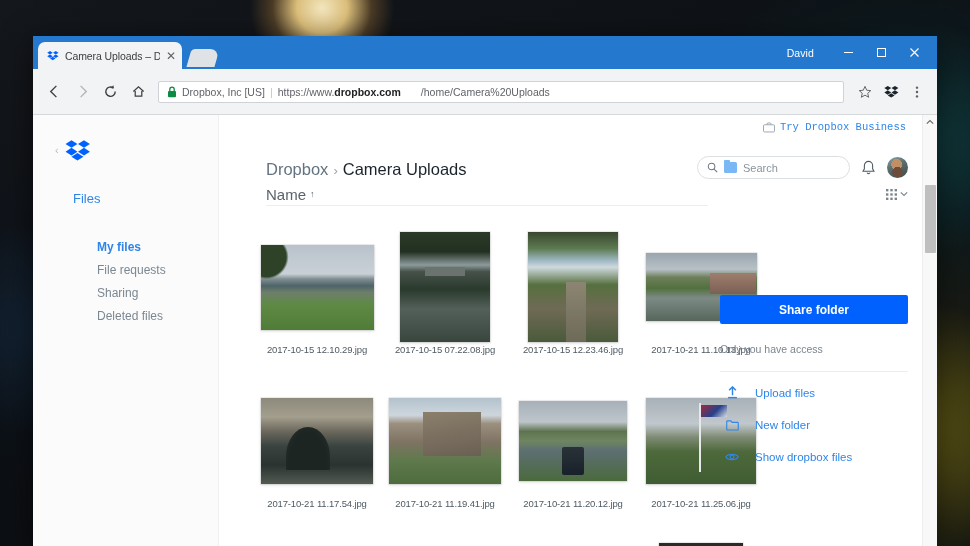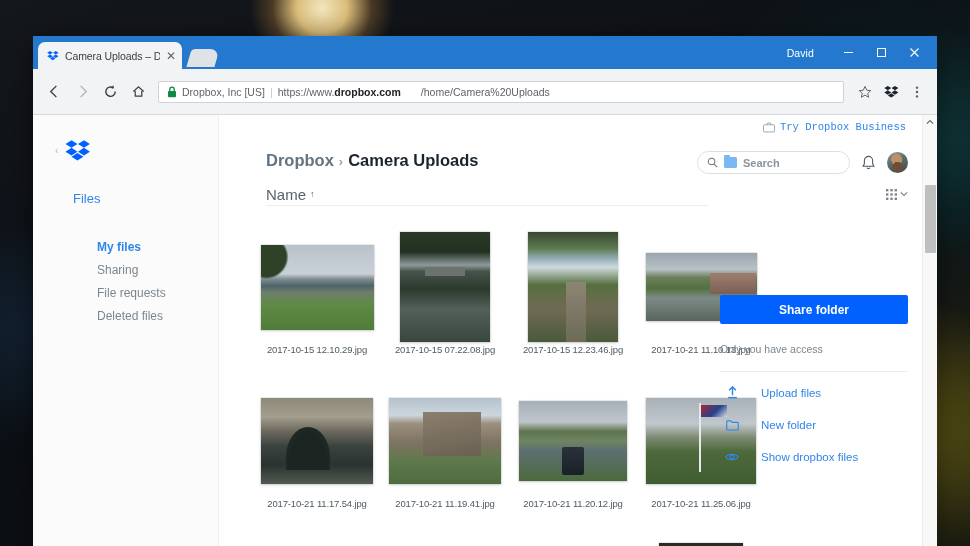--- a/index.html
+++ b/index.html
@@ -138,22 +138,22 @@
   #dbx-main {
     position: absolute; left: 186px; top: 0; right: 0; height: 100%;
     background: #fff;
   }
   #try-business-row {
     position: absolute; right: 16px; top: 6px;
     display: flex; align-items: center; gap: 5px; cursor: pointer; font-family: Liberation Mono, monospace;
   }
   #try-business-row .tb-label { font-size: 10.5px; color: #2f86e8; }
   #header-row {
-    position: absolute; left: 0; right: 0; top: 36px; height: 40px;
-    display: flex; align-items: flex-start; padding-left: 47px; padding-right: 14px; font-weight: bold;
+    position: absolute; left: 0; right: 0; top: 24px; height: 40px;
+    display: flex; align-items: flex-end; padding-left: 47px; padding-right: 14px;
   }
   #breadcrumb { font-size: 16.5px; white-space: nowrap; }
   #breadcrumb .crumb-root { color: #637381; cursor: pointer; }
   #breadcrumb .crumb-sep { color: #9aa5ae; margin: 0 5px; font-size: 13px; }
   #breadcrumb .crumb-current { color: #1b242c; }
   #header-right { margin-left: auto; display: flex; align-items: center; gap: 11px; }
   #search-box {
     width: 153px; height: 23px; border: 1px solid #dcdfe2; border-radius: 12px;
     display: flex; align-items: center; padding: 0 9px; gap: 6px; background: #fff;
     cursor: text;
@@ -317,21 +317,21 @@
     position: absolute; right: 0; top: 90px; width: 215px; padding: 0 14px 0 13px;
   }
   #share-folder-button {
     height: 29px; background: #0061fe; border-radius: 2px;
     display: flex; align-items: center; justify-content: center;
     color: #fff; font-size: 12px; font-weight: bold; cursor: pointer;
   }
   #access-note { font-size: 10.5px; color: #7c858d; margin-top: 19px; }
   #panel-divider { height: 1px; background: #ededed; margin-top: 16px; }
   .panel-action {
-    display: flex; align-items: center; gap: 22px; height: 23px; margin-top: 9px;
+    display: flex; align-items: center; gap: 16px; height: 23px; margin-top: 9px;
     cursor: pointer; padding-left: 5px;
   }
   .panel-action .pa-label { font-size: 11.5px; color: #2f86e8; }
   .pa-icon { width: 14px; display: flex; align-items: center; justify-content: center; flex: 0 0 auto; }
 </style>
 </head>
 <body>
 
 <div id="browser-window">
 
@@ -445,22 +445,22 @@
               <path d="M6 3 L0.5 6.5 L6 10 L11.5 6.5 Z"></path>
               <path d="M17.5 3 L12 6.5 L17.5 10 L23 6.5 Z"></path>
               <path d="M0.5 13.5 L6 10 L11.5 13.5 L6 17 Z"></path>
               <path d="M12 13.5 L17.5 10 L23 13.5 L17.5 17 Z"></path>
               <path d="M6 18.2 L11.5 14.7 L17 18.2 L11.5 21.7 Z"></path>
             </g>
           </svg>
         </div>
         <span id="sidebar-files-link">Files</span>
         <div class="sb-item active">My files</div>
+        <div class="sb-item">File requests</div>
         <div class="sb-item">Sharing</div>
-        <div class="sb-item">File requests</div>
         <div class="sb-item">Deleted files</div>
       </div>
 
       <div id="dbx-main">
 
         <div id="try-business-row">
           <svg width="12" height="11" viewBox="0 0 14 12">
             <rect x="0.6" y="2.8" width="12.8" height="8.4" rx="1.2" fill="none" stroke="#9aa5ae" stroke-width="1.1"></rect>
             <path d="M4.8 2.8 V1.6 A1 1 0 0 1 5.8 0.7 H8.2 A1 1 0 0 1 9.2 1.6 V2.8" fill="none" stroke="#9aa5ae" stroke-width="1.1"></path>
           </svg>

